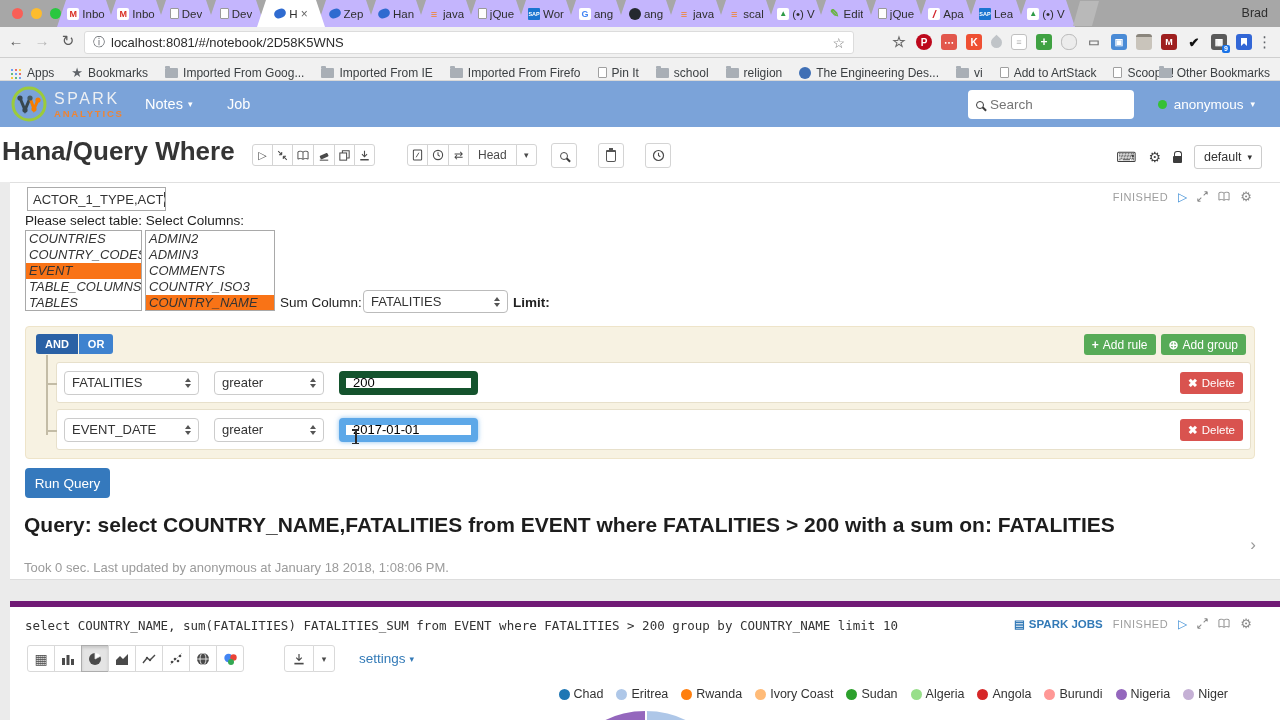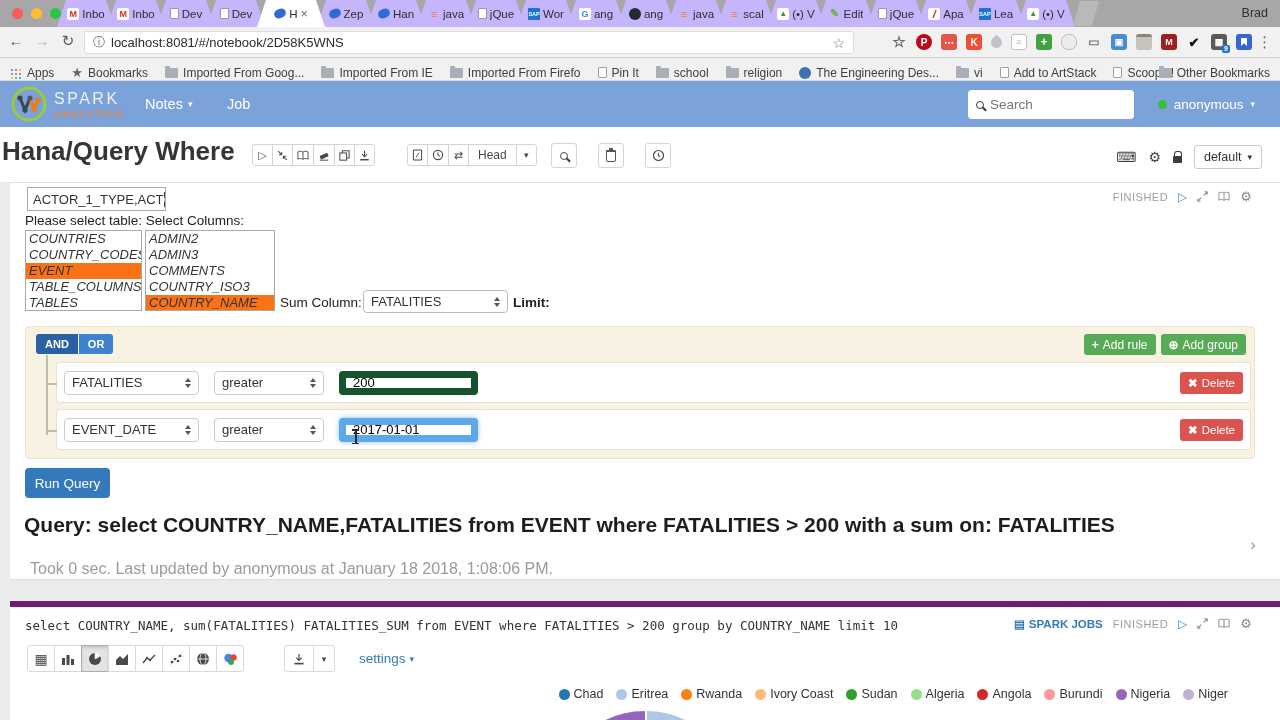--- a/index.html
+++ b/index.html
@@ -173,21 +173,21 @@
                justify-content:space-between; padding:0 7px; font-size:13px; }
   .qb-field { width:135px; } .qb-op { width:110px; }
   .qb-input { width:139px; height:24px; border:7px solid #14532d; border-radius:4px; font-size:13px; padding:0 7px;
               font-family:"Liberation Sans",sans-serif; outline:none; }
   .rule-row.focused .qb-input { border-color:#5da8e8; box-shadow:0 0 5px rgba(93,168,232,.7); }
   .delbtn { position:absolute; right:7px; top:9px; height:22px; background:#d9534f; border-radius:3px; color:#fff;
             font-size:11.5px; display:flex; align-items:center; gap:4px; padding:0 8px; }
   .runbtn { position:absolute; left:15px; top:285px; width:85px; height:30px; background:#3579bd; border-radius:4px;
             color:#fff; font-size:13.5px; display:flex; align-items:center; justify-content:center; }
   .querytext { position:absolute; left:14px; top:330px; font-size:21px; font-weight:bold; color:#1d1d1d; white-space:nowrap; }
-  .metatext { position:absolute; left:20px; top:377px; font-size:16px; color:#9b9b9b; }
+  .metatext { position:absolute; left:14px; top:377px; font-size:13px; color:#9b9b9b; }
   .chev { position:absolute; right:24px; top:352px; font-size:17px; color:#999; }
   .ibeam { position:absolute; left:345px; top:246px; width:1.5px; height:15px; background:#2b2b2b; }
   .ibeam::before,.ibeam::after { content:""; position:absolute; left:-2.7px; width:7px; height:1.5px; background:#2b2b2b; }
   .ibeam::after { bottom:0; }
 
   .sqltext { position:absolute; left:15px; top:11px; font-family:"DejaVu Sans Mono",monospace; font-size:12.5px; color:#333; white-space:nowrap; }
   .chartbar { position:absolute; left:17px; top:38px; display:flex; align-items:center; }
   .cgroup { display:flex; }
   .cbtn { width:28px; height:27px; background:#fff; border:1px solid #d9d9d9; display:flex; align-items:center;
           justify-content:center; color:#4a4a4a; }

